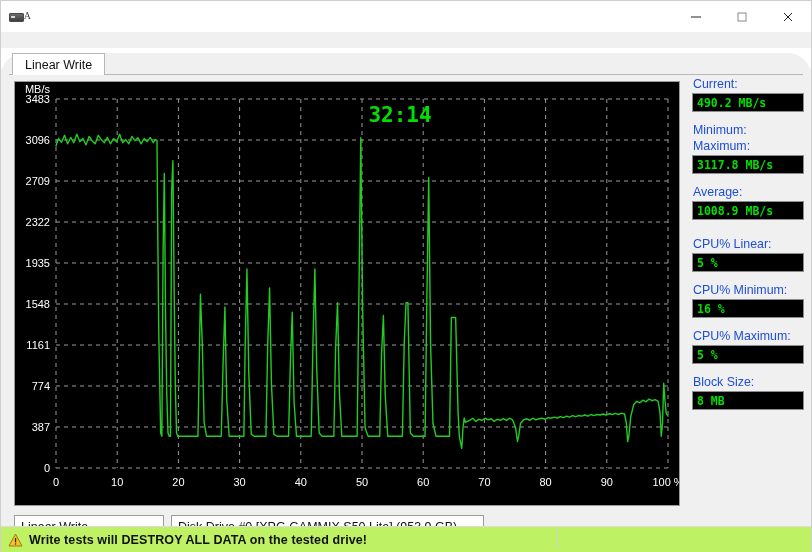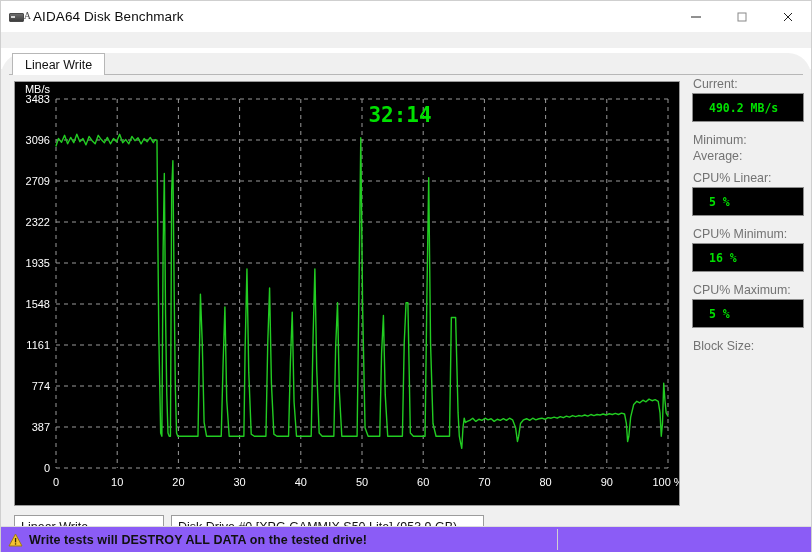--- a/index.html
+++ b/index.html
@@ -82,27 +82,27 @@
     background:#000000;border:1px solid #9a9a9a;box-sizing:border-box;
     overflow:hidden;
   }
   .chart-svg{position:absolute;left:0;top:0;}
 
   
   .stats{
     position:absolute;left:691px;top:24px;width:112px;height:462px;
   }
   .stat-label{
-    font-size:12.4px;color:#737373;margin:0 0 2px 1px;white-space:nowrap;
+    font-size:12.4px;color:#1d4ed8;margin:0 0 2px 1px;white-space:nowrap;
   }
   .stat-box{
     background:#000000;border:1px solid #8c8c8c;
-    height:29px;box-sizing:border-box;
+    height:19px;box-sizing:border-box;
     display:flex;align-items:center;
-    padding-left:16px;margin-bottom:11px;
+    padding-left:4px;margin-bottom:11px;
   }
   .stat-val{
     color:#00e000;font-family:"DejaVu Sans Mono", monospace;
     font-size:11.5px;font-weight:bold;letter-spacing:0px;white-space:nowrap;
   }
   .stat-gap{height:6px;}
 
   
   .controls{
     position:absolute;left:13px;top:462px;width:666px;height:58px;
@@ -128,21 +128,21 @@
   .btn-start{left:0;top:33px;width:90px;}
   .btn-stop{left:96px;top:33px;width:90px;color:#a6a6a6;
             background:#f0f0f0;border-color:#d2d2d2;}
   .btn-save{left:401px;top:33px;width:80px;border:1px solid #0078d7;
             background:linear-gradient(#f4fafe,#e8f3fc);}
   .btn-clear{left:489px;top:33px;width:80px;}
 
   
   .warnbar{
     position:absolute;left:0;top:525px;width:810px;height:25px;
-    background:#8b5cf6;border-top:1px solid #dcdcdc;
+    background:#bef264;border-top:1px solid #dcdcdc;
     display:flex;align-items:center;
   }
   .warn-icon{margin-left:7px;margin-right:6px;display:flex;}
   .warn-text{
     font-size:12.5px;font-weight:bold;color:#111;letter-spacing:0.1px;
   }
   .warn-div{
     position:absolute;left:556px;top:2px;width:1px;height:21px;background:#d0d0d0;
   }
 </style>
@@ -150,21 +150,20 @@
 <body>
 
 <div class="window">
 
   <div class="titlebar">
     <div class="app-icon">
       <div class="disk"></div>
         <div class="led"></div>
         <div class="ltr">A</div>
     </div>
-    <div class="title-text">AIDA64 Disk Benchmark</div>
     <div class="win-btns">
       <div class="win-btn">
         <svg width="12" height="12" viewBox="0 0 12 12">
             <line x1="1" y1="6" x2="11" y2="6" stroke="#222" stroke-width="1"></line>
           </svg>
       </div>
       <div class="win-btn">
         <svg width="12" height="12" viewBox="0 0 12 12">
             <rect x="2" y="2" width="8" height="8" fill="none" stroke="#888" stroke-width="1"></rect>
           </svg>
@@ -244,21 +243,30 @@
       <div>
         <div class="stat-label">Current:</div>
         <div class="stat-box">
           <span class="stat-val">490.2 MB/s</span>
         </div>
       </div>
       <div>
         <div class="stat-label">Minimum:</div>
       </div>
       <div>
+        <div class="stat-label">Maximum:</div>
+        <div class="stat-box">
+          <span class="stat-val">3117.8 MB/s</span>
+        </div>
+      </div>
+      <div>
         <div class="stat-label">Average:</div>
+        <div class="stat-box">
+          <span class="stat-val">1008.9 MB/s</span>
+        </div>
       </div>
       <div class="stat-gap"></div>
       <div>
         <div class="stat-label">CPU% Linear:</div>
         <div class="stat-box">
           <span class="stat-val">5 %</span>
         </div>
       </div>
       <div>
         <div class="stat-label">CPU% Minimum:</div>
@@ -267,20 +275,23 @@
         </div>
       </div>
       <div>
         <div class="stat-label">CPU% Maximum:</div>
         <div class="stat-box">
           <span class="stat-val">5 %</span>
         </div>
       </div>
       <div>
         <div class="stat-label">Block Size:</div>
+        <div class="stat-box">
+          <span class="stat-val">8 MB</span>
+        </div>
       </div>
     </div>
 
     <div class="controls">
       <div class="combo combo-mode">
         <span>Linear Write</span>
         <svg class="arrow" viewBox="0 0 10 10">
             <polyline points="1,3 5,7 9,3" fill="none" stroke="#333" stroke-width="1.2"></polyline>
           </svg>
       </div>

